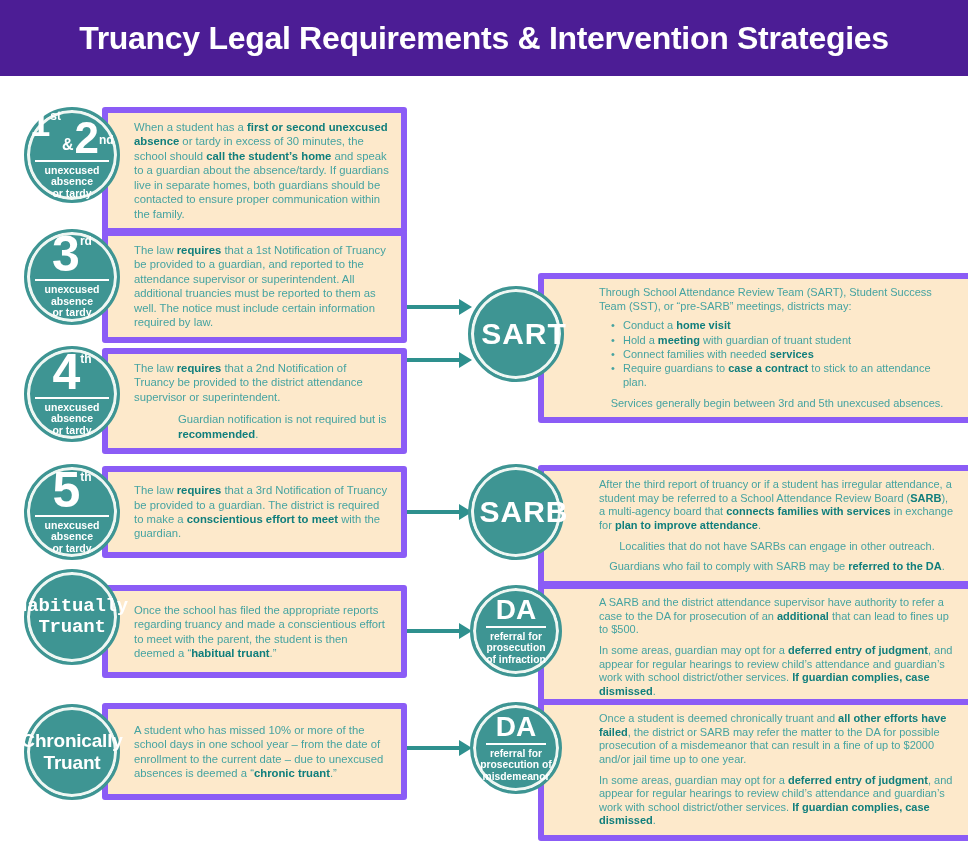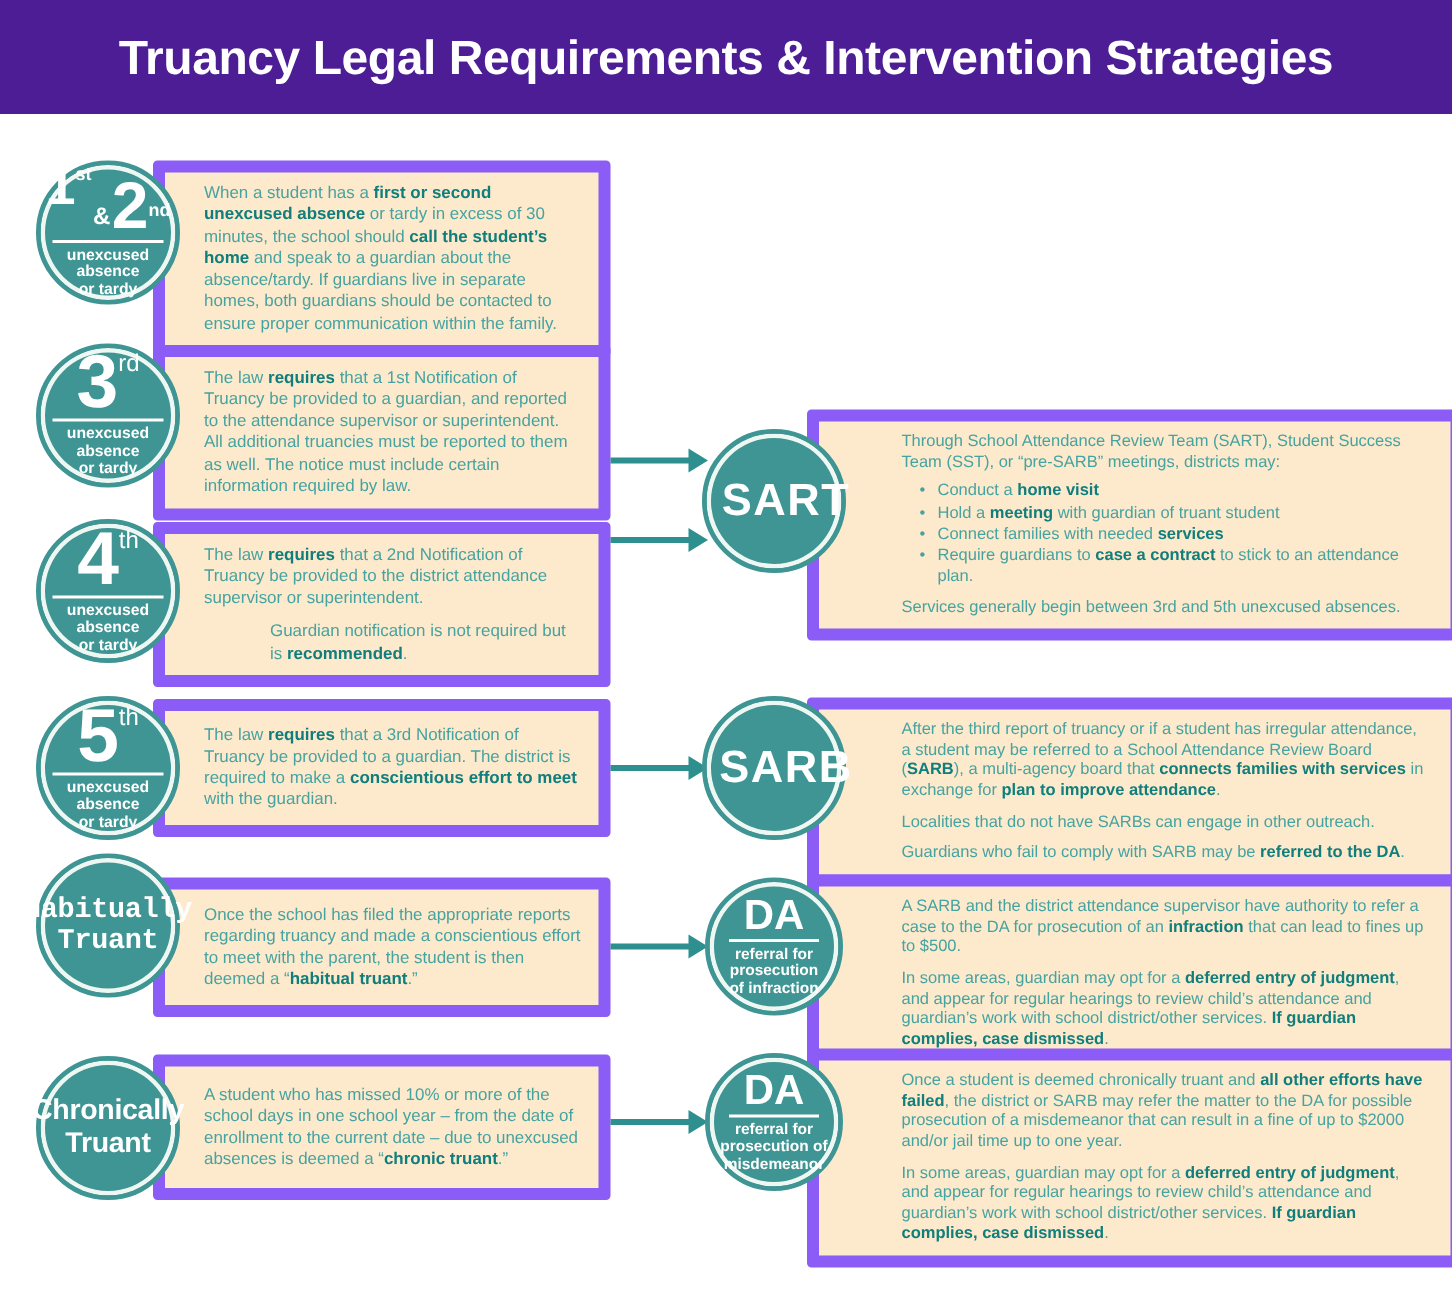--- a/index.html
+++ b/index.html
@@ -3,39 +3,39 @@
 <meta charset="utf-8">
 <style>
   html,body{margin:0;padding:0;background:#ffffff;}
   body{font-family:"Liberation Sans", sans-serif;}
   .page{position:relative;width:968px;height:861px;background:#ffffff;overflow:hidden;}
 
   .banner{position:absolute;top:0;left:0;width:968px;height:76px;background:#4c1d95;
           display:flex;align-items:center;justify-content:center;}
   .banner h1{margin:0;color:#ffffff;font-size:32px;font-weight:bold;letter-spacing:-0.3px;}
 
-  .box{position:absolute;background:#FDE9CB;border:8px solid #8b5cf6;border-radius:3px;
-       box-sizing:border-box;display:flex;flex-direction:column;justify-content:center;z-index:1;}
+  .box{position:absolute;background:#FDE9CB;border:6px solid #8b5cf6;border-radius:3px;
+       box-sizing:border-box;display:flex;flex-direction:column;justify-content:center;z-index:1;align-items:center;}
   .left-box{left:102px;width:305px;padding:7px 12px 7px 26px;font-size:11.3px;line-height:1.28;color:#45A3A1;}
   .right-box{left:538px;width:437px;padding:7px 14px 7px 55px;font-size:11px;line-height:1.24;color:#45A3A1;}
   .para{margin:0;}
   .para + .para{margin-top:7px;}
   .left-box .para + .para{margin-top:8px;margin-left:44px;}
   .b{font-weight:bold;color:#107E7C;}
 
   .bullets{margin:5px 0 0 0;}
   .bullet{position:relative;padding-left:24px;line-height:1.3;}
   .bullet .marker{position:absolute;left:12px;top:0;}
 
   .circle{position:absolute;border-radius:50%;background:#3E9593;border:3px solid #3E9593;
           box-shadow:inset 0 0 0 3px #EFF7F3;box-sizing:border-box;color:#ffffff;text-align:center;
           display:flex;flex-direction:column;align-items:center;justify-content:center;z-index:3;}
   .numrow{display:flex;align-items:flex-start;justify-content:center;font-weight:bold;line-height:0.8;}
   .big-num{font-size:50px;line-height:0.8;}
-  .sup{font-size:16px;font-weight:normal;line-height:1;margin-top:1px;}
+  .sup{font-size:12px;font-weight:bold;line-height:1;margin-top:1px;}
   .n1{font-size:36px;line-height:0.8;}
   .sup-sm{font-size:12px;font-weight:bold;line-height:1;}
   .amp{font-size:16px;font-weight:bold;align-self:flex-end;margin:0 1px 2px 1px;line-height:1;}
   .n2{font-size:44px;line-height:0.8;margin-top:10px;}
   .grp{display:flex;align-items:flex-start;}
   .rule{width:74px;border-top:2.5px solid #ffffff;margin:5px 0 3px 0;}
   .sub{font-size:10.5px;font-weight:bold;line-height:1.1;}
   .sub div{white-space:nowrap;}
   .label-line{font-size:19px;font-weight:bold;line-height:1.12;letter-spacing:-0.2px;white-space:nowrap;}
   .acronym-label{font-size:30px;font-weight:bold;letter-spacing:1px;padding-left:16px;}
@@ -173,21 +173,21 @@
       </div>
       <div class="box right-box" style="top: 465px; min-height: 95px;">
         <div class="para"><span>After the third report of truancy or if a student has irregular attendance, a student may be referred to a School Attendance Review Board (</span><span class="b">SARB</span><span>), a multi-agency board that </span><span class="b">connects families with services</span><span> in exchange for </span><span class="b">plan to improve attendance</span><span>.</span></div>
         <div class="para"><span>Localities that do not have SARBs can engage in other outreach.</span></div>
         <div class="para"><span>Guardians who fail to comply with SARB may be </span><span class="b">referred to the DA</span><span>.</span></div>
       </div>
       <div class="circle acronym" style="left: 468px; top: 464px; width: 96px; height: 96px;">
         <div class="acronym-label">SARB</div>
       </div>
       <div class="box right-box" style="top: 583px; min-height: 95px;">
-        <div class="para"><span>A SARB and the district attendance supervisor have authority to refer a case to the DA for prosecution of an </span><span class="b">infraction</span><span> that can lead to fines up to $500.</span></div>
+        <div class="para"><span>A SARB and the district attendance supervisor have authority to refer a case to the DA for prosecution of an </span><span class="b">additional</span><span> that can lead to fines up to $500.</span></div>
         <div class="para"><span>In some areas, guardian may opt for a </span><span class="b">deferred entry of judgment</span><span>, and appear for regular hearings to review child’s attendance and guardian’s work with school district/other services.  </span><span class="b">If guardian complies, case dismissed</span><span>.</span></div>
       </div>
       <div class="circle da" style="left: 470px; top: 585px; width: 92px; height: 92px;">
         <div class="da-label">DA</div>
         <div class="rule"></div>
         <div class="sub">
           <div>referral for</div>
           <div>prosecution</div>
           <div>of infraction</div>
         </div>

